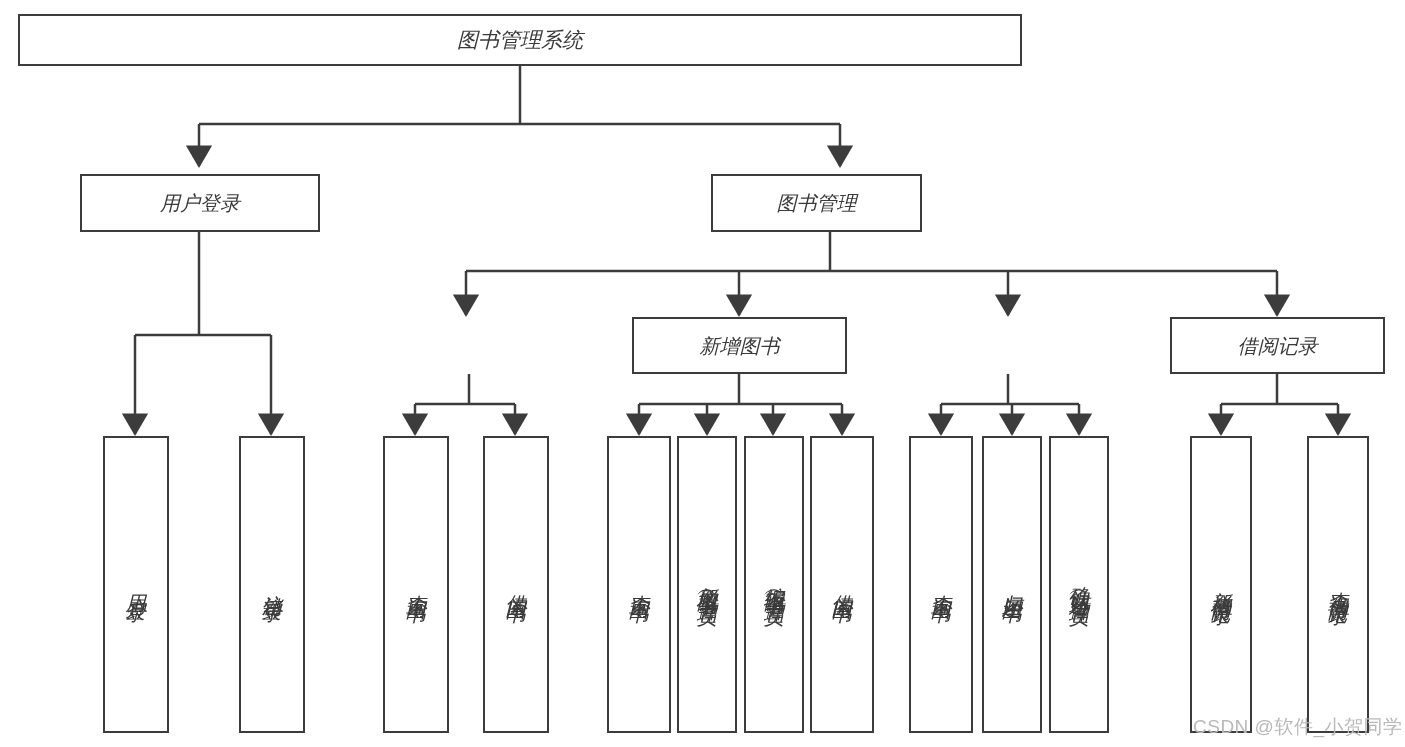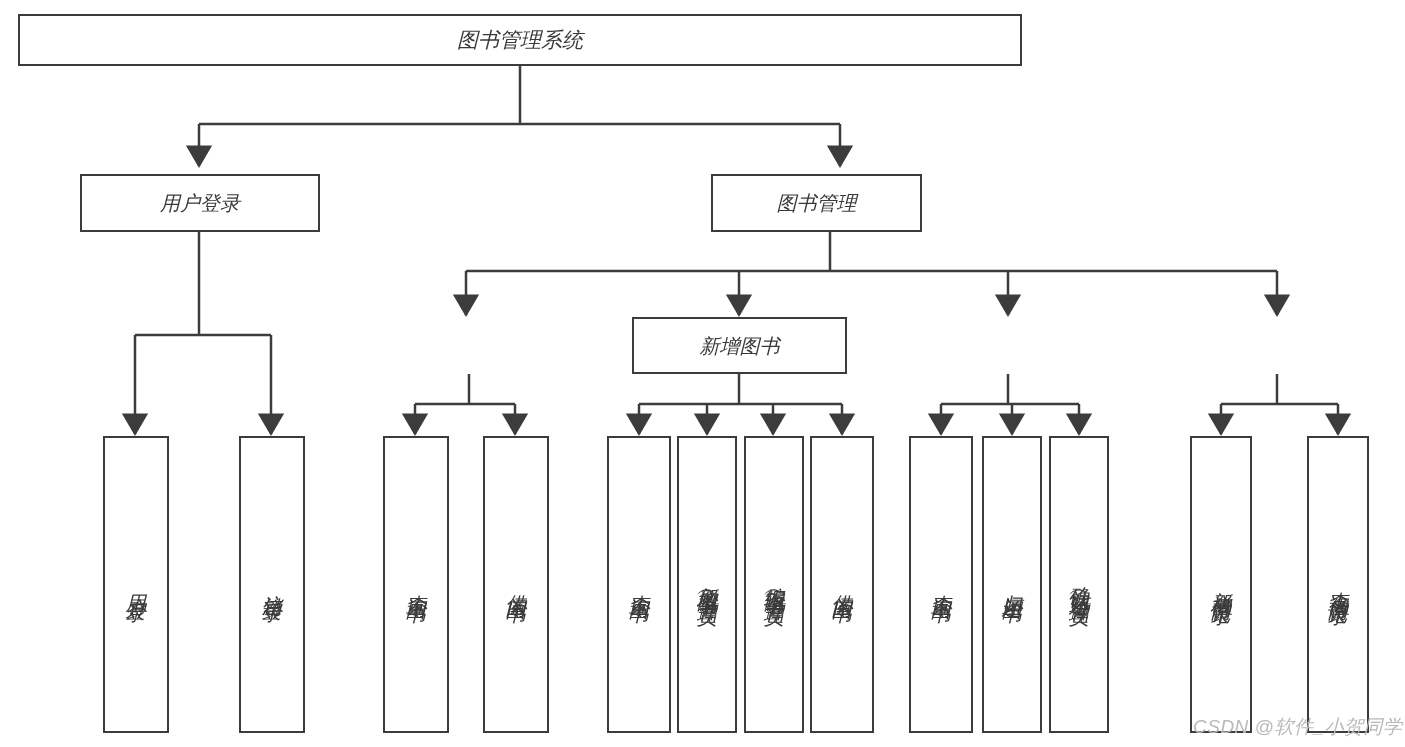--- a/index.html
+++ b/index.html
@@ -156,20 +156,23 @@
   <div class="node level1" style="left:80px; top:174px; width:240px; height:58px;">
     <span class="lbl">用户登录</span>
   </div>
   <div class="node level1" style="left:711px; top:174px; width:211px; height:58px;">
     <span class="lbl">图书管理</span>
   </div>
 
   <div class="node level1" style="left:632px; top:317px; width:215px; height:57px;">
     <span class="lbl">新增图书</span>
   </div>
+  <div class="node level1" style="left:1170px; top:317px; width:215px; height:57px;">
+    <span class="lbl">借阅记录</span>
+  </div>
 
   <div class="node leaf" style="left:103px; top:436px; width:66px; height:297px;">
     <span class="lbl">用户登录</span>
   </div>
   <div class="node leaf" style="left:239px; top:436px; width:66px; height:297px;">
     <span class="lbl">注销登录</span>
   </div>
 
   <div class="node leaf" style="left:383px; top:436px; width:66px; height:297px;">
     <span class="lbl">查询图书</span>
@@ -201,15 +204,15 @@
     <span class="lbl">确认归还（管理员）</span>
   </div>
 
   <div class="node leaf" style="left:1190px; top:436px; width:62px; height:297px;">
     <span class="lbl">新增借阅记录</span>
   </div>
   <div class="node leaf" style="left:1307px; top:436px; width:62px; height:297px;">
     <span class="lbl">查询借阅记录</span>
   </div>
 
-  <div id="watermark" style="left:1193px; top:714px;font-style:italic;">CSDN @软件_小贺同学</div>
+  <div id="watermark" style="left:1193px; top:714px;">CSDN @软件_小贺同学</div>
 
 </div>
 
 </body></html>

